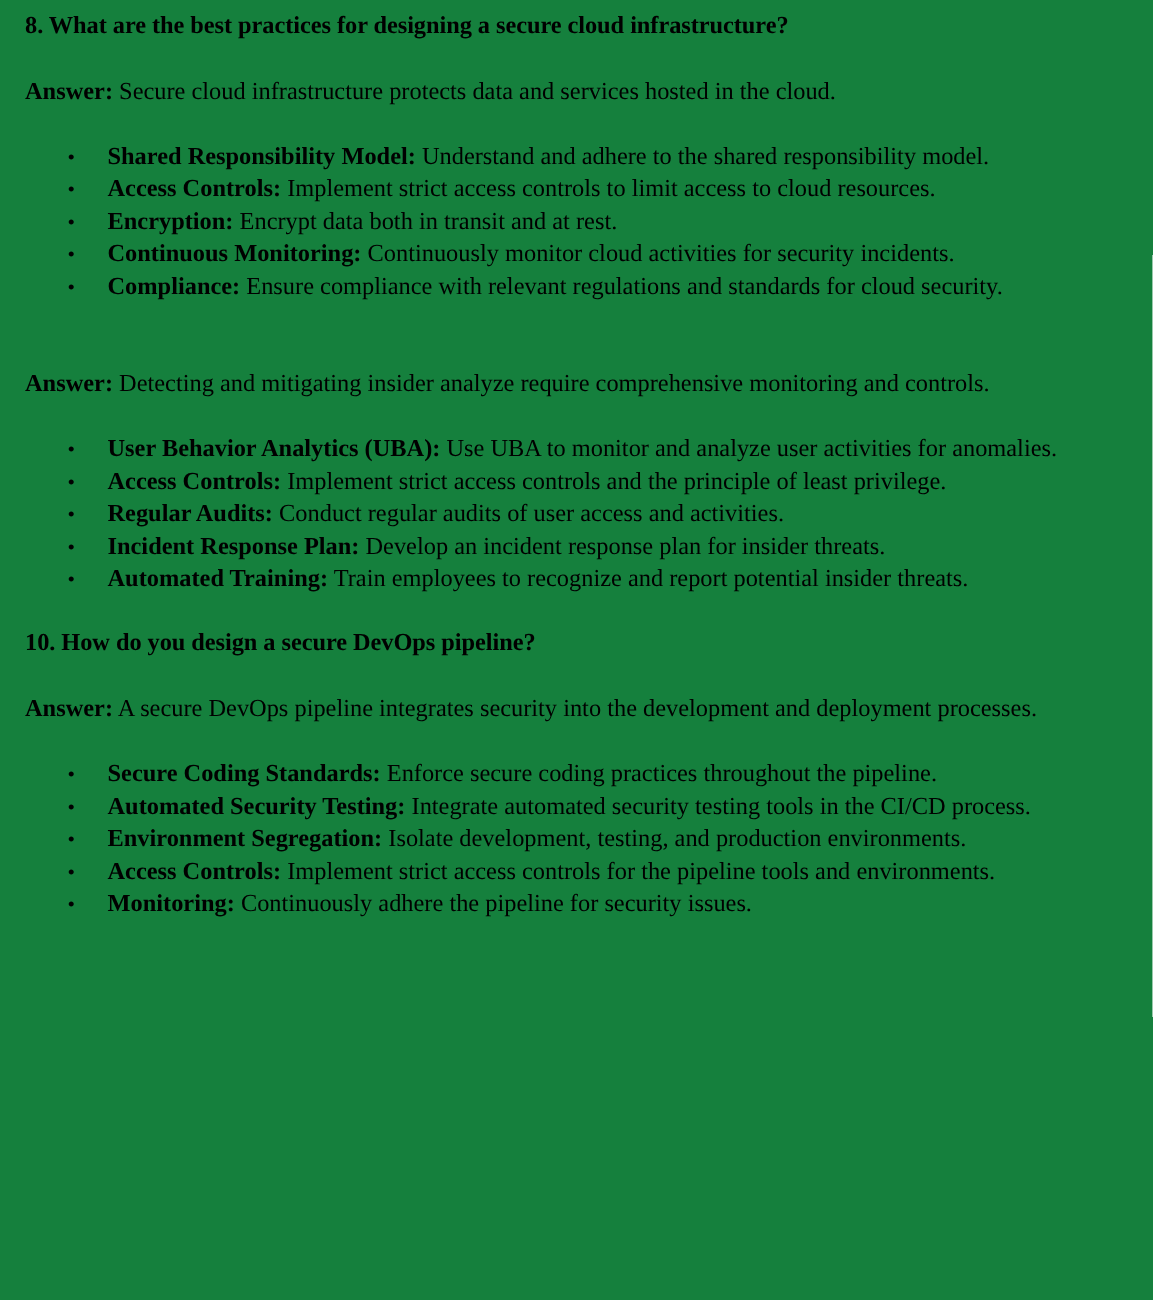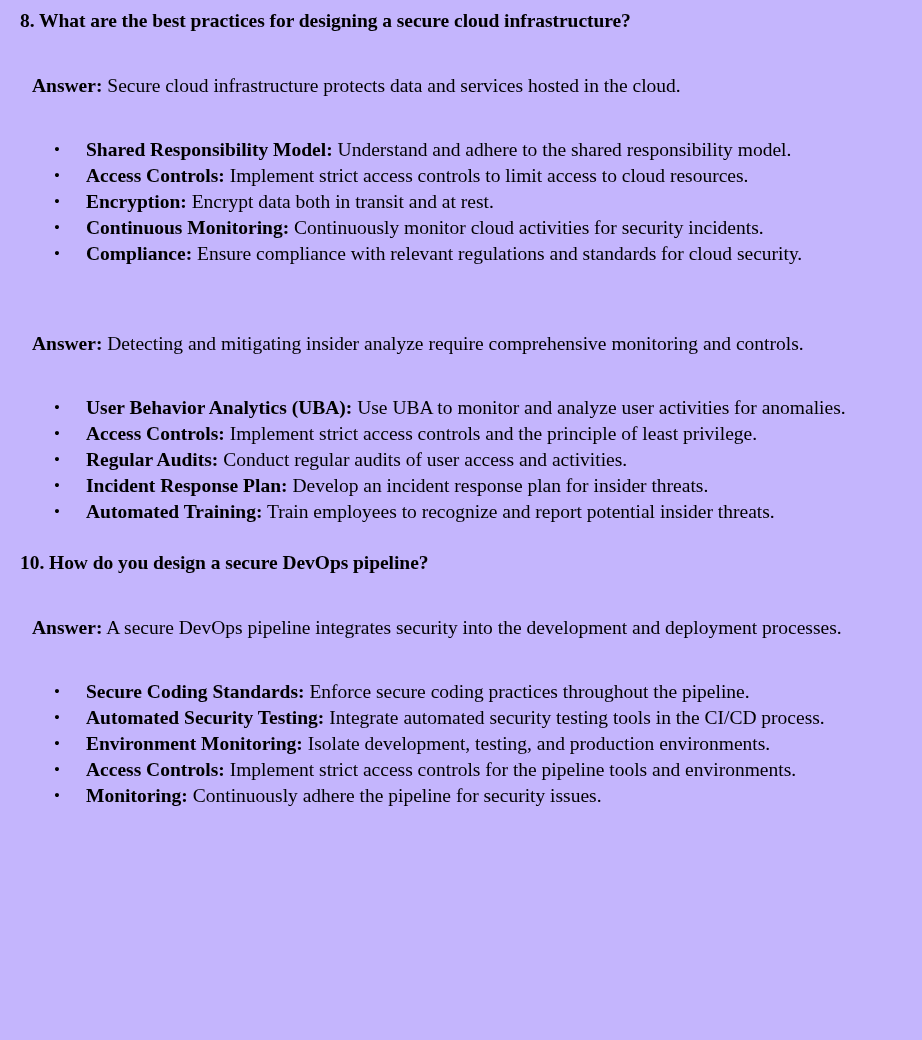--- a/index.html
+++ b/index.html
@@ -13,38 +13,38 @@
     height: 1040px;
     font-family: "Liberation Serif", "DejaVu Serif", serif;
     color: #000000;
     -webkit-font-smoothing: antialiased;
   }
   .page {
     width: 922px;
     height: 1040px;
     box-sizing: border-box;
     padding: 8px 52px 0 20px;
-    background: #c4b5fd;
+    background: #15803d;
     overflow: hidden;
   }
   .qa-block {
     margin: 0;
   }
   .question {
     font-size: 19.5px;
     font-weight: bold;
     line-height: 26px;
     margin: 0;
     padding: 0;
     letter-spacing: -0.05px;
   }
   .answer {
     font-size: 19.5px;
     line-height: 26px;
-    margin: 12px;
+    margin: 0;
     padding: 0;
     max-width: 850px;
   }
   .answer .lead {
     font-weight: bold;
   }
   ul.bullets {
     list-style: none;
     margin: 0;
     padding: 0;
@@ -104,19 +104,19 @@
         <div class="gap-after-list"></div>
       </div>
       <div class="qa-block">
         <p class="question">10. How do you design a secure DevOps pipeline?</p>
         <div class="gap-after-question"></div>
         <p class="answer"><span class="lead">Answer:</span> <span>A secure DevOps pipeline integrates security into the development and deployment processes.</span></p>
         <div class="gap-after-answer"></div>
         <ul class="bullets">
           <li><span class="dot">•</span><span class="term">Secure Coding Standards:</span> <span>Enforce secure coding practices throughout the pipeline.</span></li>
           <li><span class="dot">•</span><span class="term">Automated Security Testing:</span> <span>Integrate automated security testing tools in the CI/CD process.</span></li>
-          <li><span class="dot">•</span><span class="term">Environment Monitoring:</span> <span>Isolate development, testing, and production environments.</span></li>
+          <li><span class="dot">•</span><span class="term">Environment Segregation:</span> <span>Isolate development, testing, and production environments.</span></li>
           <li><span class="dot">•</span><span class="term">Access Controls:</span> <span>Implement strict access controls for the pipeline tools and environments.</span></li>
           <li><span class="dot">•</span><span class="term">Monitoring:</span> <span>Continuously adhere the pipeline for security issues.</span></li>
         </ul>
       </div>
     </div>
 </div>
 
 </body></html>

